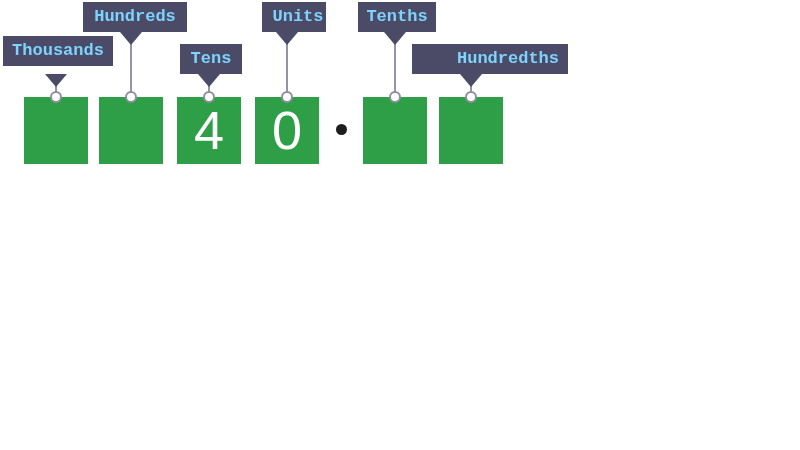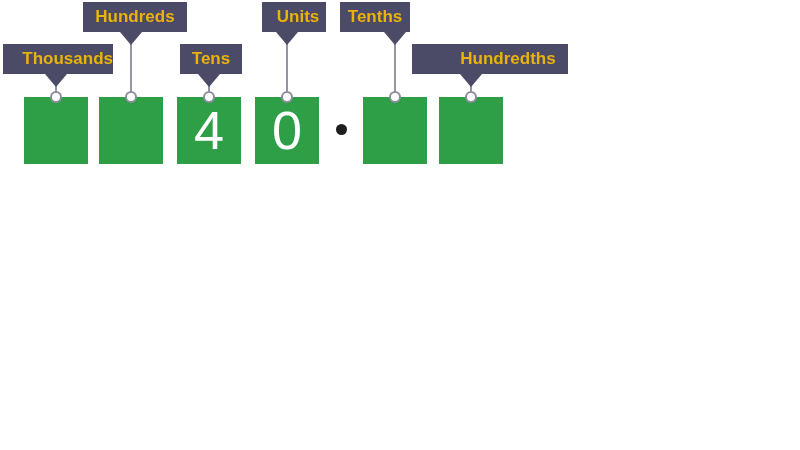--- a/index.html
+++ b/index.html
@@ -13,27 +13,28 @@
     height: 450px;
     background: #ffffff;
     overflow: hidden;
     font-family: "Liberation Sans", sans-serif;
   }
   
   .plabel {
     position: absolute;
     height: 30px;
     background: #4B4B68;
-    color: #eab308;
+    color: #7dd3fc;
     font-size: 17px;
     font-weight: bold;
     line-height: 30px;
     text-align: center;
     z-index: 3;
     white-space: nowrap;
+    font-family: Liberation Mono, monospace;
   }
   
   .pointer {
     position: absolute;
     width: 0;
     height: 0;
     border-left: 11px solid transparent;
     border-right: 11px solid transparent;
     border-top: 13px solid #4B4B68;
     z-index: 3;
@@ -81,21 +82,21 @@
     top: 124px;
     width: 11px;
     height: 11px;
     border-radius: 50%;
     background: #1E1E1E;
     z-index: 2;
   }
 
   
   
-  .lbl-c1 { left: 3px;   top: 44px; width: 110px; text-align: right; }
+  .lbl-c1 { left: 3px;   top: 36px; width: 110px; }
   .ptr-c1 { left: 45px;  top: 74px; }
   .lin-c1 { left: 55px;  top: 74px; height: 23px; }
   .nod-c1 { left: 50px;  top: 91px; }
   .box-c1 { left: 24px; }
   
   .lbl-c2 { left: 83px;  top: 2px; width: 104px; }
   .ptr-c2 { left: 120px; top: 32px; }
   .lin-c2 { left: 130px; top: 32px; height: 65px; }
   .nod-c2 { left: 125px; top: 91px; }
   .box-c2 { left: 99px; }
@@ -105,21 +106,21 @@
   .lin-c3 { left: 208px; top: 74px; height: 23px; }
   .nod-c3 { left: 203px; top: 91px; }
   .box-c3 { left: 177px; }
   
   .lbl-c4 { left: 262px; top: 2px; width: 56px; padding-left: 8px; }
   .ptr-c4 { left: 276px; top: 32px; }
   .lin-c4 { left: 286px; top: 32px; height: 65px; }
   .nod-c4 { left: 281px; top: 91px; }
   .box-c4 { left: 255px; }
   
-  .lbl-c5 { left: 340px; top: 2px; width: 70px; }
+  .lbl-c5 { left: 358px; top: 2px; width: 78px; }
   .ptr-c5 { left: 384px; top: 32px; }
   .lin-c5 { left: 394px; top: 32px; height: 65px; }
   .nod-c5 { left: 389px; top: 91px; }
   .box-c5 { left: 363px; }
   
   .lbl-c6 { left: 412px; top: 44px; width: 120px; padding-left: 36px; }
   .ptr-c6 { left: 460px; top: 74px; }
   .lin-c6 { left: 470px; top: 74px; height: 23px; }
   .nod-c6 { left: 465px; top: 91px; }
   .box-c6 { left: 439px; }

